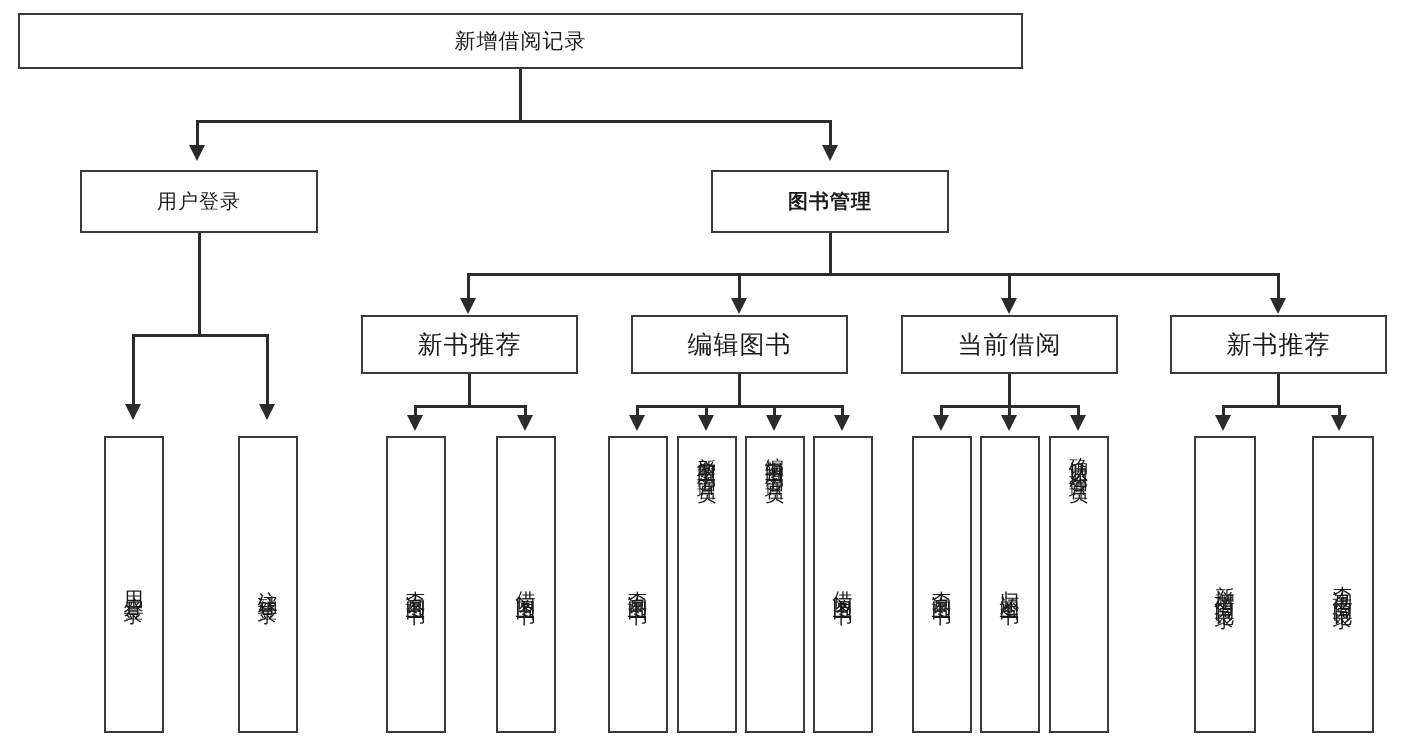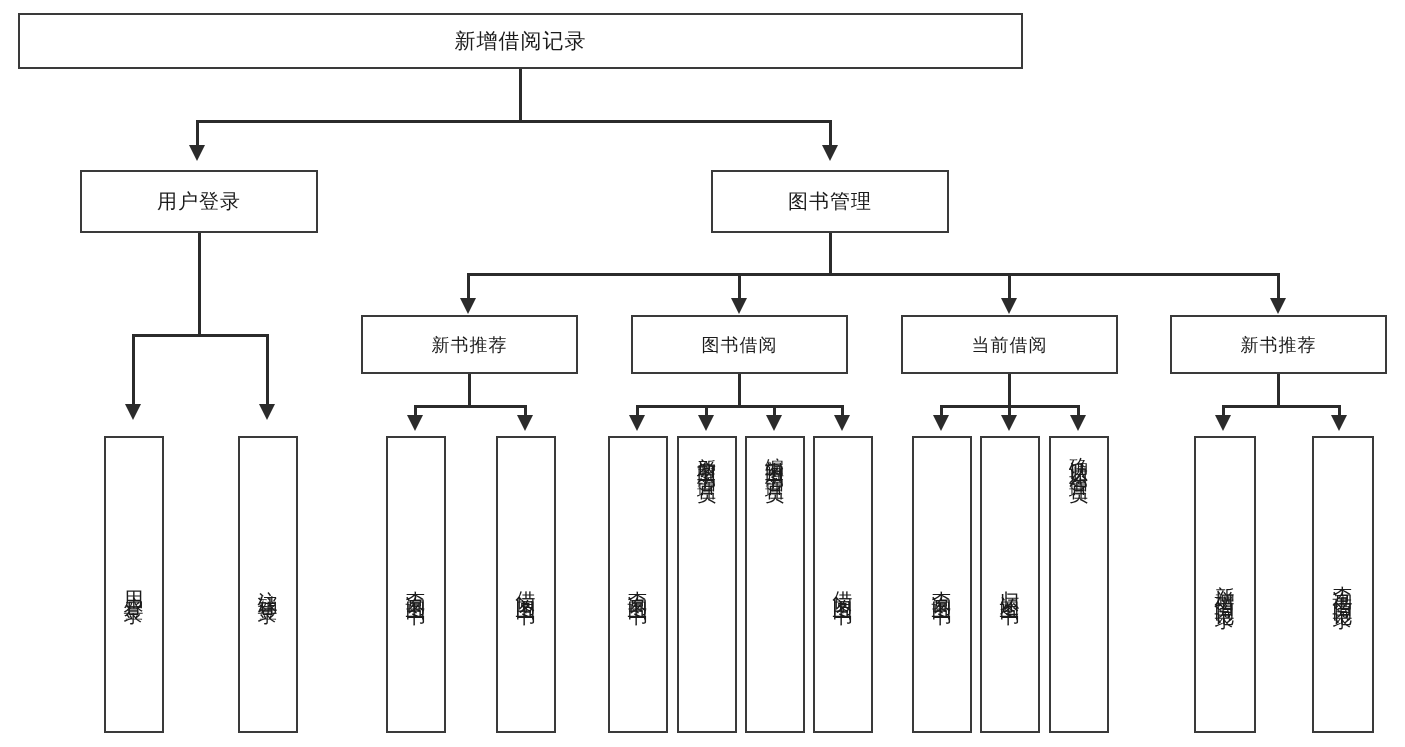--- a/index.html
+++ b/index.html
@@ -31,21 +31,21 @@
   }
   .node.root {
     font-size: 21px;
     letter-spacing: 1px;
   }
   .node.lvl1 {
     font-size: 20px;
     letter-spacing: 1px;
   }
   .node.lvl2 {
-    font-size: 18px;
+    font-size: 25px;
     letter-spacing: 1px;
   }
   
   .node.leaf {
     writing-mode: vertical-rl;
     text-orientation: upright;
     font-size: 20px;
     letter-spacing: 5px;
     padding: 6px 0;
     align-items: center;
@@ -101,21 +101,21 @@
 
   <div class="line-v" style="left:196px; top:120px; width:3px; height:27px;"></div>
   <div class="arrow" style="left:189px; top:145px;"></div>
   <div class="line-v" style="left:829px; top:120px; width:3px; height:27px;"></div>
   <div class="arrow" style="left:822px; top:145px;"></div>
 
   <div class="node lvl1" style="left:80px; top:170px; width:238px; height:63px;">
     <span>用户登录</span>
   </div>
 
-  <div class="node lvl1" style="left:711px; top:170px; width:238px; height:63px;">
+  <div class="node lvl1" style="left:711px; top:170px; width:238px; height:63px;font-weight:bold;">
     <span>图书管理</span>
   </div>
 
   <div class="line-v" style="left:198px; top:233px; width:3px; height:102px;"></div>
   <div class="line-h" style="left:132px; top:334px; width:137px; height:3px;"></div>
   <div class="line-v" style="left:132px; top:334px; width:3px; height:72px;"></div>
   <div class="arrow" style="left:125px; top:404px;"></div>
   <div class="line-v" style="left:266px; top:334px; width:3px; height:72px;"></div>
   <div class="arrow" style="left:259px; top:404px;"></div>
 
@@ -131,21 +131,21 @@
   <div class="line-v" style="left:1008px; top:273px; width:3px; height:27px;"></div>
   <div class="arrow" style="left:1001px; top:298px;"></div>
 
   <div class="line-v" style="left:1277px; top:273px; width:3px; height:27px;"></div>
   <div class="arrow" style="left:1270px; top:298px;"></div>
 
   <div class="node lvl2" style="left:361px; top:315px; width:217px; height:59px;">
     <span>新书推荐</span>
   </div>
   <div class="node lvl2" style="left:631px; top:315px; width:217px; height:59px;">
-    <span>图书借阅</span>
+    <span>编辑图书</span>
   </div>
   <div class="node lvl2" style="left:901px; top:315px; width:217px; height:59px;">
     <span>当前借阅</span>
   </div>
   <div class="node lvl2" style="left:1170px; top:315px; width:217px; height:59px;">
     <span>新书推荐</span>
   </div>
 
   <div class="line-v" style="left:468px; top:374px; width:3px; height:32px;"></div>
   <div class="line-h" style="left:414px; top:405px; width:113px; height:3px;"></div>

